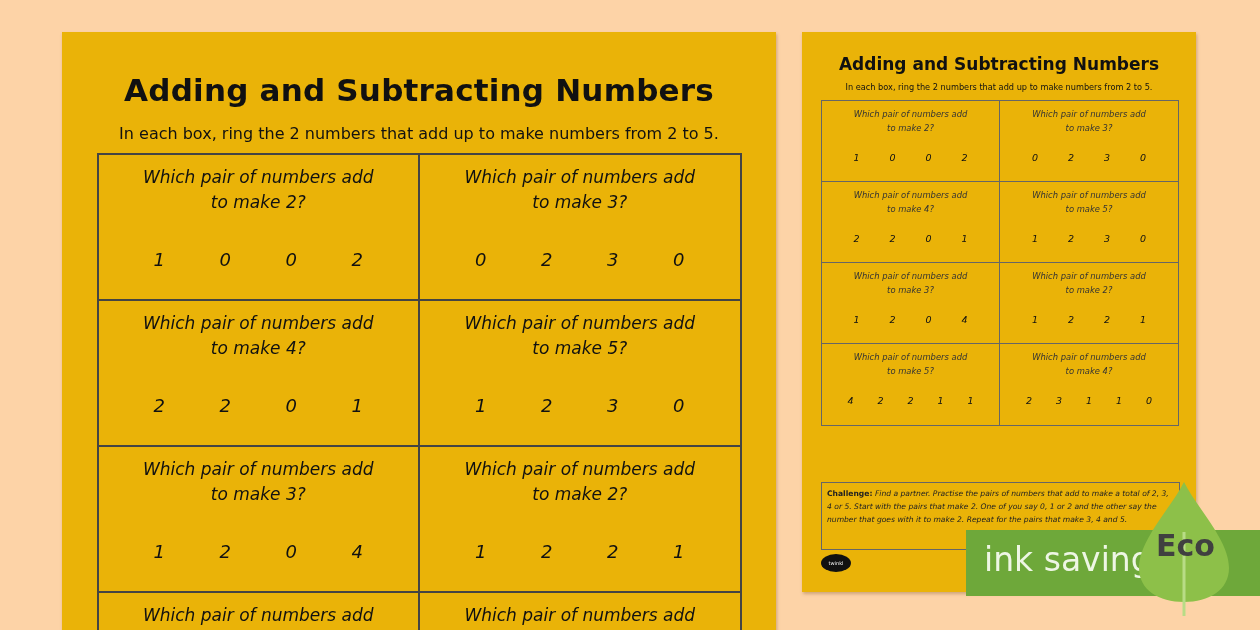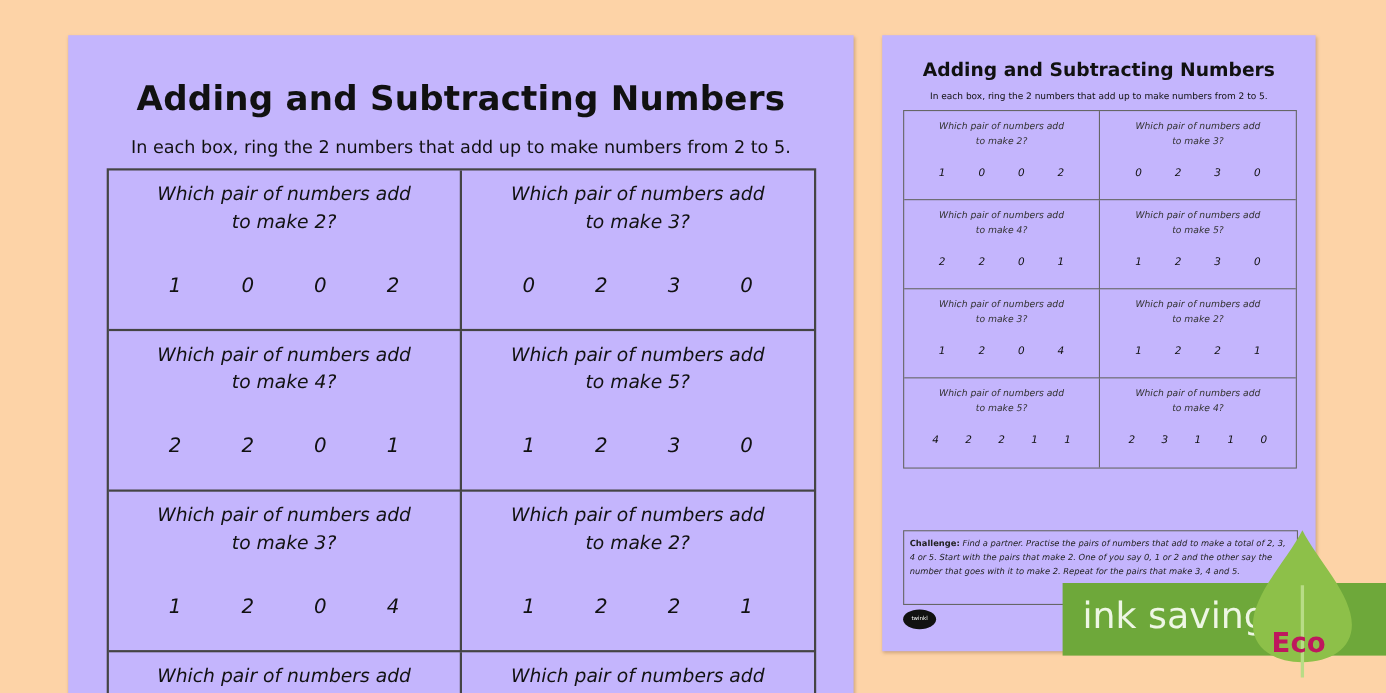--- a/index.html
+++ b/index.html
@@ -1,17 +1,17 @@
 <!DOCTYPE html>
 <html><head>
 <meta charset="utf-8">
 <style>
   html,body{margin:0;padding:0;}
   body{width:1260px;height:630px;background:#fdd3a7;position:relative;overflow:hidden;font-family:"DejaVu Sans",sans-serif;color:#111;}
-  .page{position:absolute;background:#c4b5fd;box-shadow:1px 2px 3px rgba(120,80,40,0.35);}
+  .page{position:absolute;background:#eab308;box-shadow:1px 2px 3px rgba(120,80,40,0.35);}
   #page-left{left:62px;top:32px;width:714px;height:620px;}
   #page-right{left:802px;top:32px;width:394px;height:560px;}
   .title{position:absolute;left:0;right:0;text-align:center;font-weight:bold;}
   #page-left .title{top:40px;font-size:31px;letter-spacing:0.2px;}
   #page-left .subtitle{position:absolute;left:0;right:0;top:92px;text-align:center;font-size:16px;}
   #page-right .title{top:22px;font-size:17px;}
   #page-right .subtitle{position:absolute;left:0;right:0;top:50px;text-align:center;font-size:8.2px;}
   .grid{position:absolute;display:grid;grid-template-columns:1fr 1fr;border:2px solid #444;box-sizing:border-box;}
   #page-left .grid{left:35px;top:121px;width:645px;height:600px;grid-auto-rows:146px;}
   #page-right .grid{left:19px;top:68px;width:358px;height:326px;grid-auto-rows:81px;border-width:1.5px;border-color:#666;}
@@ -28,21 +28,21 @@
   #page-left .nums span{width:66px;text-align:center;}
   #page-right .nums{top:51px;font-size:9.5px;}
   #page-right .nums span{width:36px;text-align:center;}
   #page-right .nums.five span{width:30px;}
   .challenge{position:absolute;left:19px;top:450px;width:359px;height:68px;border:1.5px solid #666;box-sizing:border-box;padding:4px 5px;font-size:7.6px;line-height:13px;font-style:italic;color:#222;overflow:hidden;}
   .challenge b{font-style:normal;}
   .logo{position:absolute;left:19px;top:522px;width:30px;height:18px;background:#111;border-radius:50%;color:#fff;font-size:5px;text-align:center;line-height:18px;}
   .eco-band{position:absolute;left:966px;top:530px;width:294px;height:66px;background:#6ea83a;}
   .eco-label{position:absolute;left:18px;top:10px;font-size:33px;color:#eef6e4;font-family:"DejaVu Sans",sans-serif;}
   .leaf{position:absolute;left:1137px;top:480px;width:96px;height:140px;}
-  .leaf-text{position:absolute;left:1156px;top:570px;font-size:25px;font-weight:bold;color:#be185d;}
+  .leaf-text{position:absolute;left:1156px;top:528px;font-size:30px;font-weight:bold;color:#404040;}
 </style>
 </head>
 <body>
 
 <div class="page" id="page-left">
   <div class="title">Adding and Subtracting Numbers</div>
   <div class="subtitle">In each box, ring the 2 numbers that add up to make numbers from 2 to 5.</div>
   <div class="grid">
     <div class="cell">
         <div class="q">

